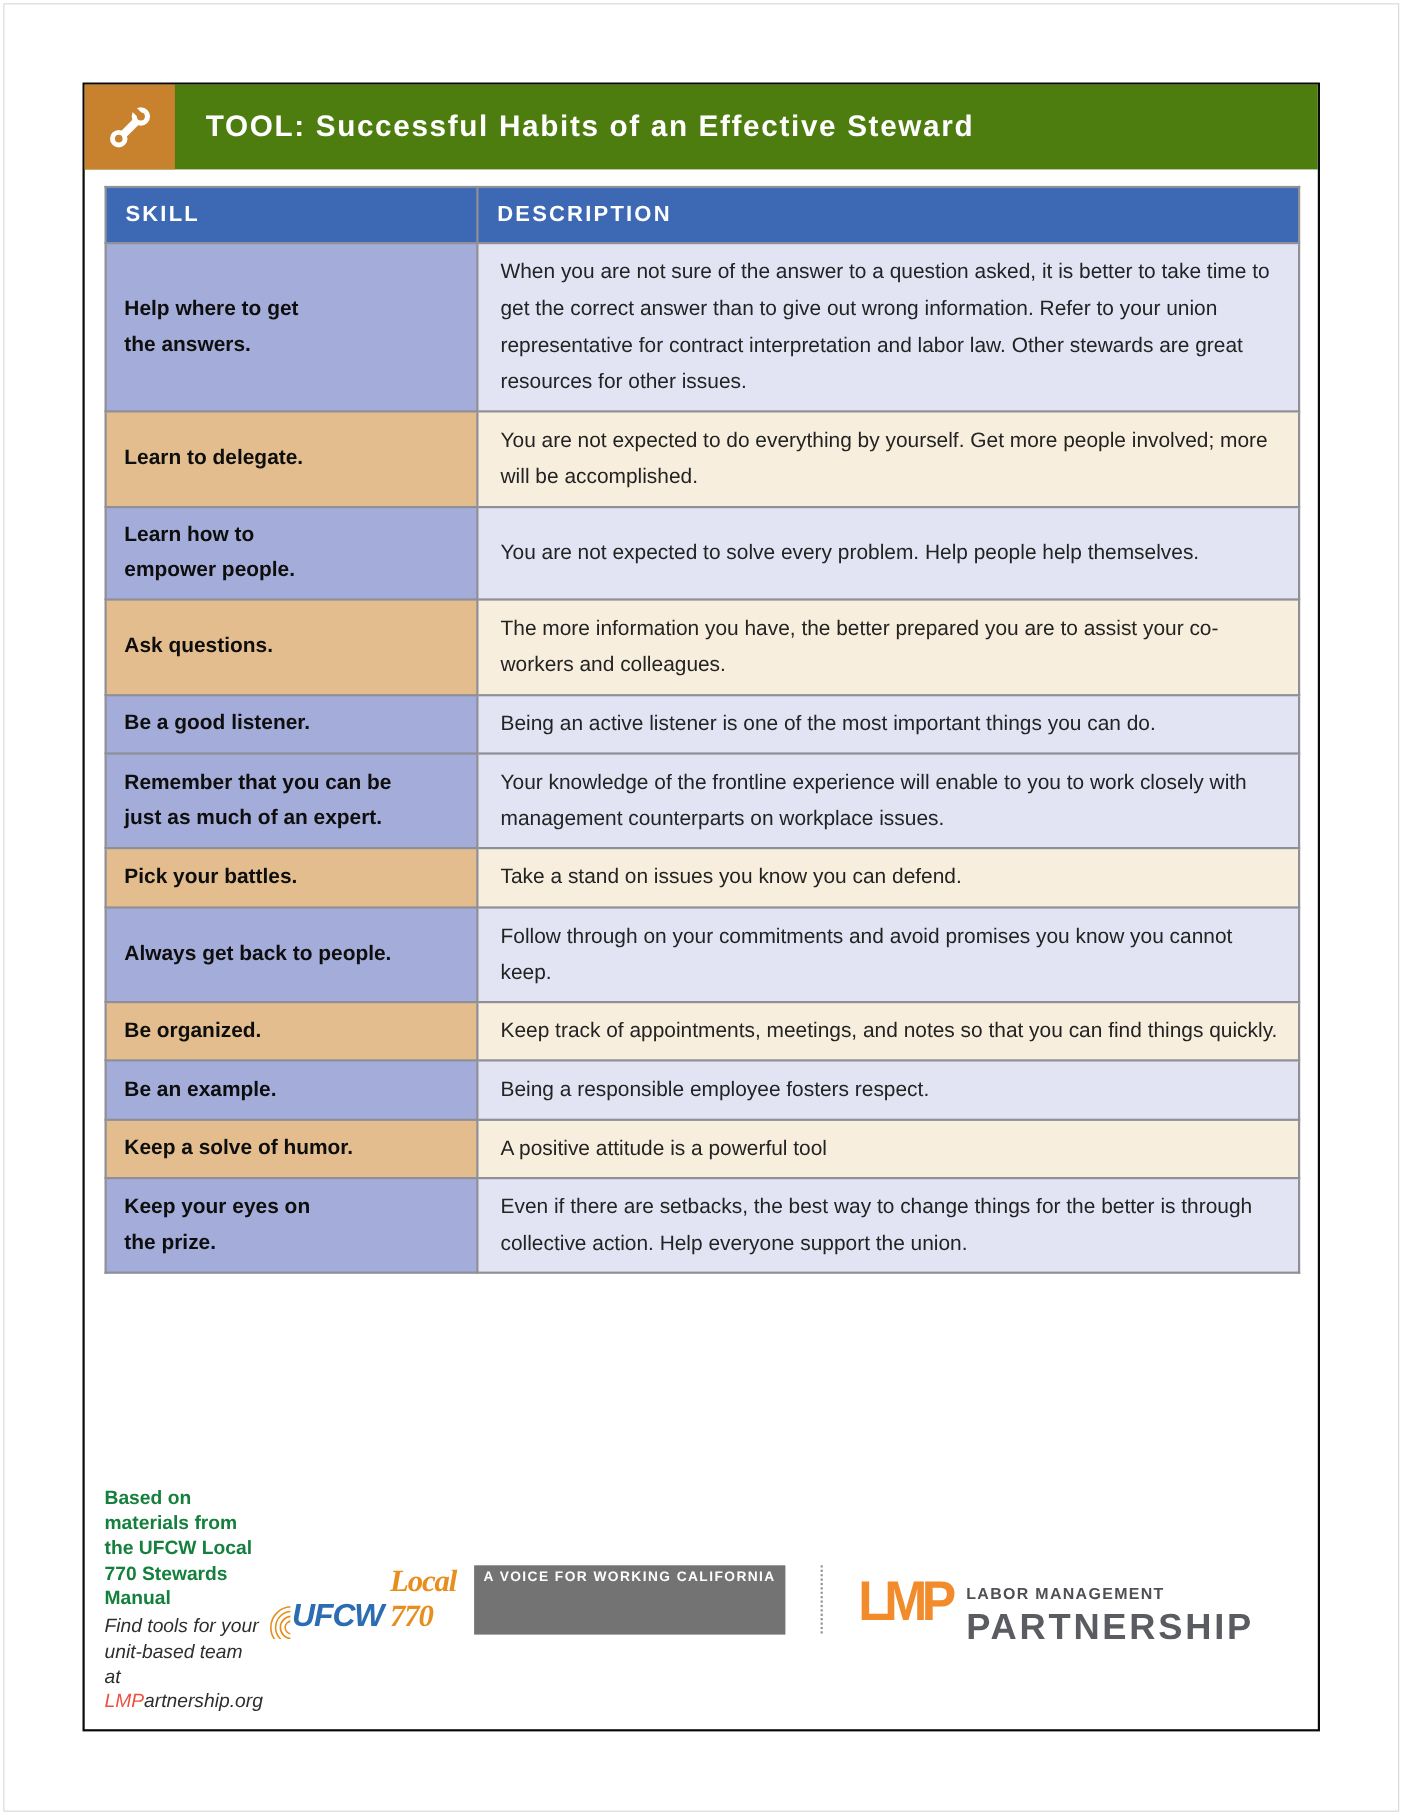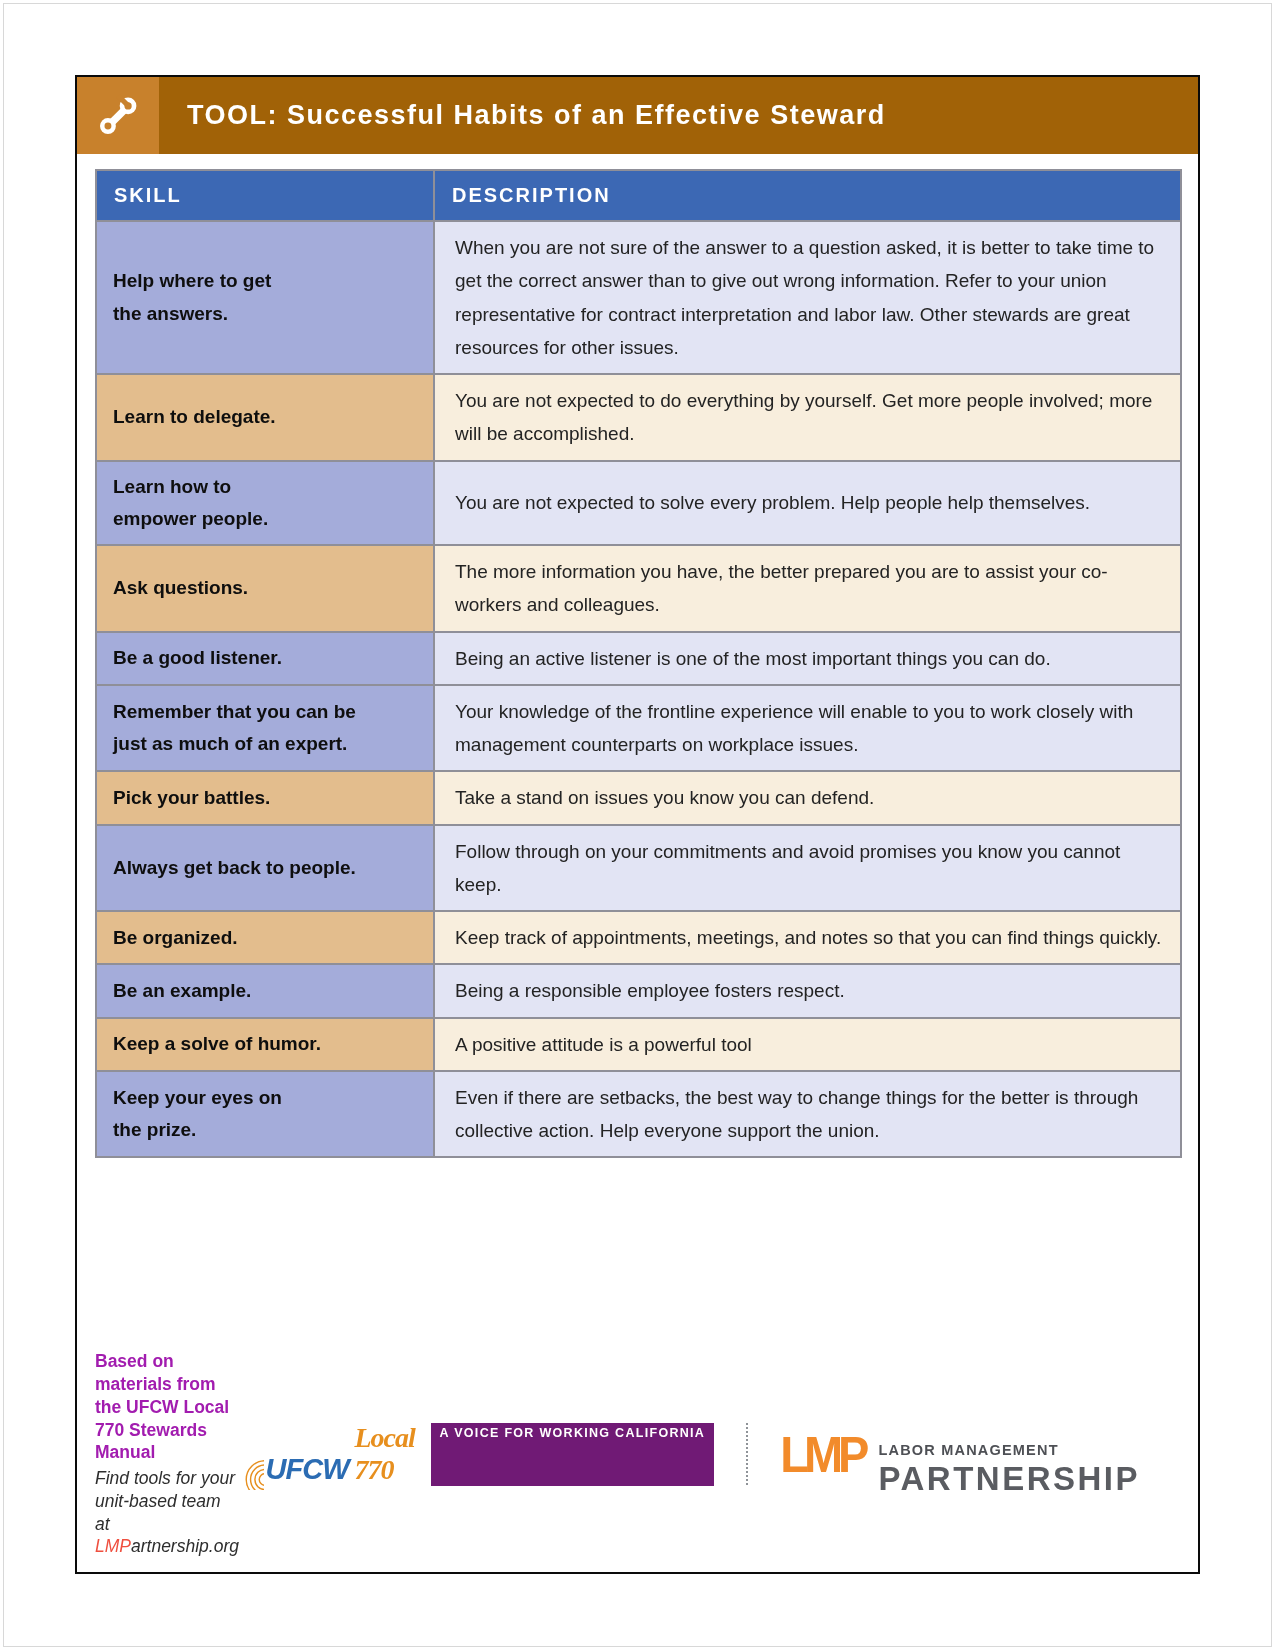--- a/index.html
+++ b/index.html
@@ -6,21 +6,21 @@
   body{
     width:1275px;height:1650px;position:relative;background:#ffffff;
     font-family:"Liberation Sans",sans-serif;overflow:hidden;
   }
   .page-frame{position:absolute;inset:3px;border:1px solid #d8d8d8;pointer-events:none;}
   .content-frame{
     position:absolute;left:75px;top:75px;width:1125px;height:1499px;
     border:2px solid #0a0a0a;box-sizing:border-box;background:#ffffff;
   }
   
-  .title-bar{display:flex;align-items:stretch;height:77px;background:#a16207;}
+  .title-bar{display:flex;align-items:stretch;height:77px;background:#4d7c0f;}
   .icon-box{flex:0 0 82px;background:#c8812c;display:flex;align-items:center;justify-content:center;}
   .title-text{color:#ffffff;font-size:27px;font-weight:bold;letter-spacing:1.5px;
     display:flex;align-items:center;padding-left:28px;white-space:nowrap;}
   
   table.skills{border-collapse:collapse;margin:15px 18px 0 18px;width:1087px;table-layout:fixed;}
   table.skills th, table.skills td{box-sizing:border-box;border:2px solid #8f8f98;}
   table.skills th{
     background:#3c68b4;color:#ffffff;text-align:left;font-size:20px;
     letter-spacing:2px;font-weight:bold;padding:13px 17px;
   }
@@ -30,32 +30,32 @@
     white-space:pre-line;color:#0e0e0e;vertical-align:middle;border-right-color:#3f4049;
   }
   td.desc{font-size:19px;line-height:1.75;padding:9px 18px 9px 20px;color:#232323;vertical-align:middle;}
   tr.row-blue td.skill{background:#a4acda;}
   tr.row-blue td.desc{background:#e2e4f4;}
   tr.row-tan td.skill{background:#e3bd8d;}
   tr.row-tan td.desc{background:#f8eedd;}
   
   .footer{position:absolute;left:18px;right:18px;bottom:14px;display:flex;align-items:center;}
   .credits{flex:1;align-self:center;}
-  .credit-line1{color:#a21caf;font-weight:bold;font-size:17.5px;line-height:1.3;}
+  .credit-line1{color:#15803d;font-weight:bold;font-size:17.5px;line-height:1.3;}
   .credit-line2{font-style:italic;font-size:17.5px;color:#2e2e2e;margin-top:3px;line-height:1.3;}
   .lmp-red{color:#ef4f3f;}
   
   .ufcw-logo{display:flex;flex-direction:row;align-items:stretch;}
   .ufcw-top{display:flex;align-items:flex-end;}
   .ufcw-arcs{margin-right:2px;margin-bottom:-4px;}
   .ufcw-word{font-size:29px;font-weight:bold;font-style:italic;color:#2b6cb3;letter-spacing:-1px;}
   .ufcw-local{font-family:"Liberation Serif",serif;font-style:italic;font-weight:bold;
     font-size:28px;color:#e78f1e;margin-left:6px;letter-spacing:-1px;}
   .ufcw-banner{
-    background:#701a75;color:#ffffff;font-size:12.5px;font-weight:bold;
+    background:#737373;color:#ffffff;font-size:12.5px;font-weight:bold;
     letter-spacing:1.3px;padding:3px 9px 4px 9px;margin-top:1px;white-space:nowrap;
   }
   .footer-divider{height:62px;border-left:2px dotted #8f9398;margin:0 32px;}
   
   .lmp-logo{display:flex;align-items:center;margin-right:40px;}
   .lmp-mark{
     font-size:47px;font-weight:bold;color:#f28b2b;letter-spacing:-5px;
     line-height:1;transform:scaleY(1.08);margin-right:14px;
   }
   .lmp-text{display:flex;flex-direction:column;justify-content:center;margin-top:32px;}

